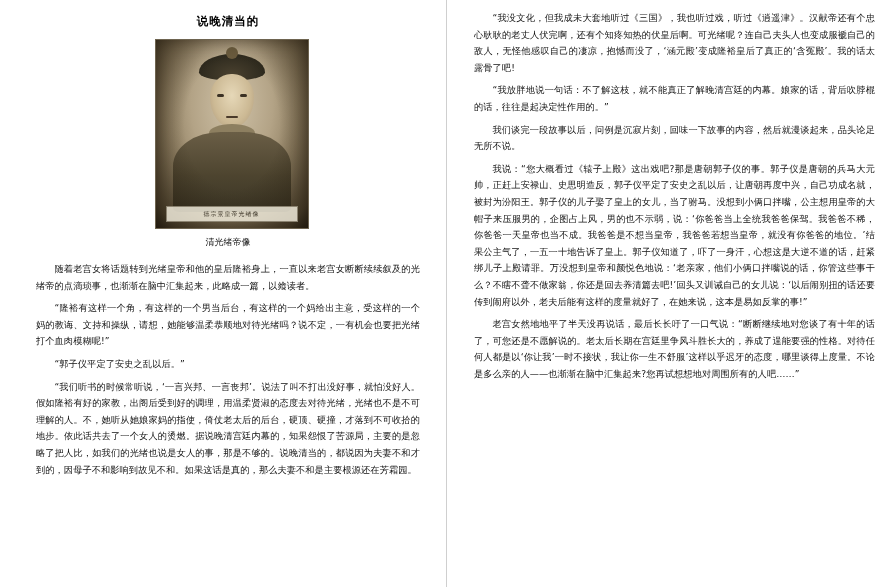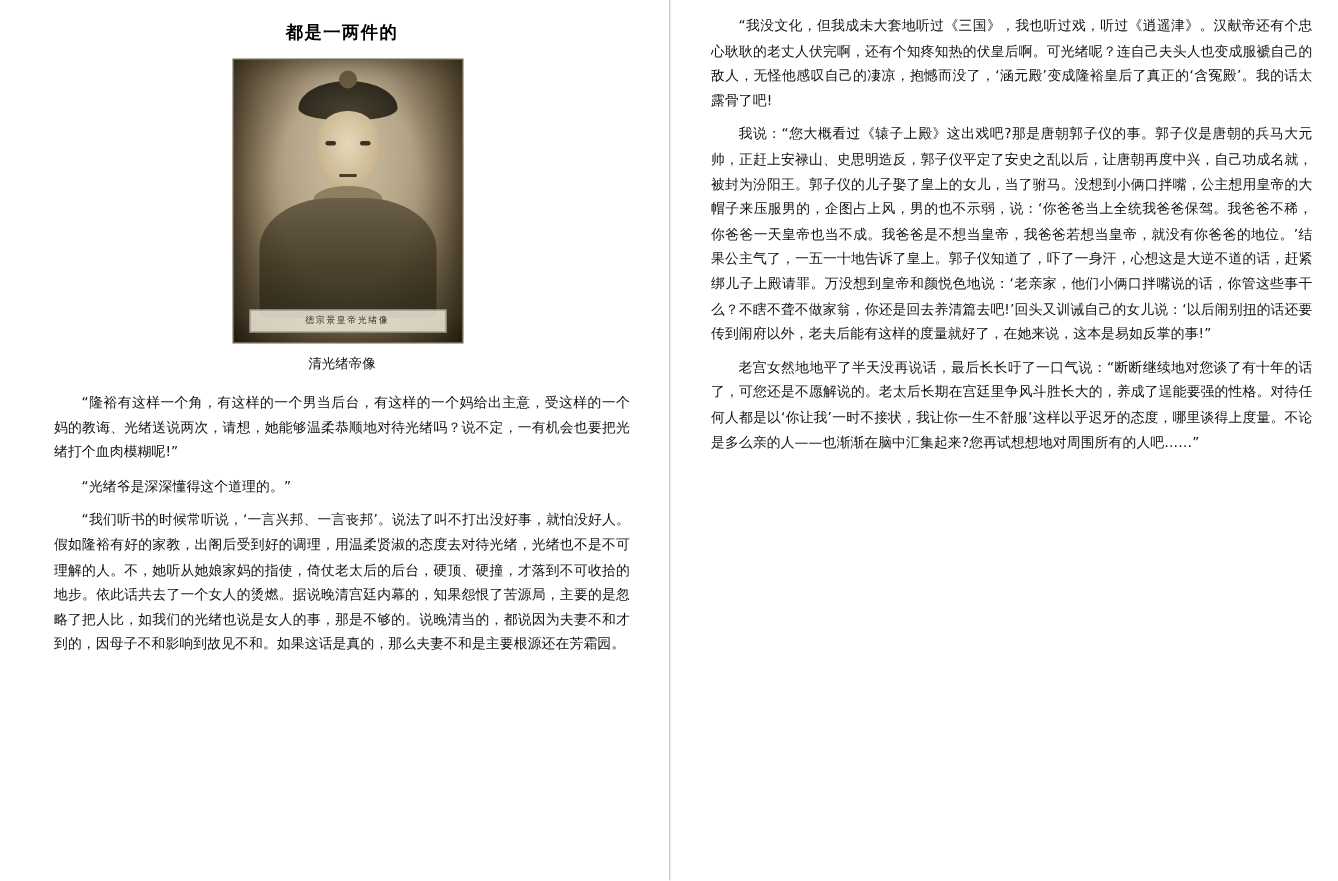--- a/index.html
+++ b/index.html
@@ -179,40 +179,43 @@
     line-height: 16.6px;
   }
 </style>
 </head>
 <body>
 
 <div class="page">
   <div class="spread-gutter"></div>
 
   <div class="col col-left">
-    <div class="chapter-title">都是一两件的</div>
+    <div class="chapter-title">说晚清当的</div>
 
     <div class="figure">
       <div class="photo">
         <div class="hat"></div>
         <div class="face"></div>
         <div class="eye-l"></div>
         <div class="eye-r"></div>
         <div class="mouth"></div>
         <div class="collar"></div>
         <div class="body"></div>
         <div class="vignette"></div>
         <div class="caption-strip">德宗景皇帝光绪像</div>
       </div>
       <div class="fig-caption">清光绪帝像</div>
     </div>
 
-    <p class="body-text">“隆裕有这样一个角，有这样的一个男当后台，有这样的一个妈给出主意，受这样的一个妈的教诲、光绪送说两次，请想，她能够温柔恭顺地对待光绪吗？说不定，一有机会也要把光绪打个血肉模糊呢!”</p>
-    <p class="body-text">“光绪爷是深深懂得这个道理的。”</p>
+    <p class="body-text">随着老宫女将话题转到光绪皇帝和他的皇后隆裕身上，一直以来老宫女断断续续叙及的光绪帝的点滴琐事，也渐渐在脑中汇集起来，此略成一篇，以飨读者。</p>
+    <p class="body-text">“隆裕有这样一个角，有这样的一个男当后台，有这样的一个妈给出主意，受这样的一个妈的教诲、文持和操纵，请想，她能够温柔恭顺地对待光绪吗？说不定，一有机会也要把光绪打个血肉模糊呢!”</p>
+    <p class="body-text">“郭子仪平定了安史之乱以后。”</p>
     <p class="body-text">“我们听书的时候常听说，‘一言兴邦、一言丧邦’。说法了叫不打出没好事，就怕没好人。假如隆裕有好的家教，出阁后受到好的调理，用温柔贤淑的态度去对待光绪，光绪也不是不可理解的人。不，她听从她娘家妈的指使，倚仗老太后的后台，硬顶、硬撞，才落到不可收拾的地步。依此话共去了一个女人的烫燃。据说晚清宫廷内幕的，知果怨恨了苦源局，主要的是忽略了把人比，如我们的光绪也说是女人的事，那是不够的。说晚清当的，都说因为夫妻不和才到的，因母子不和影响到故见不和。如果这话是真的，那么夫妻不和是主要根源还在芳霜园。</p>
   </div>
 
   <div class="col col-right">
     <p class="body-text">“我没文化，但我成未大套地听过《三国》，我也听过戏，听过《逍遥津》。汉献帝还有个忠心耿耿的老丈人伏完啊，还有个知疼知热的伏皇后啊。可光绪呢？连自己夫头人也变成服褫自己的敌人，无怪他感叹自己的凄凉，抱憾而没了，‘涵元殿’变成隆裕皇后了真正的‘含冤殿’。我的话太露骨了吧!</p>
+    <p class="body-text">“我放胖地说一句话：不了解这枝，就不能真正了解晚清宫廷的内幕。娘家的话，背后吹脖棍的话，往往是起决定性作用的。”</p>
+    <p class="body-text">我们谈完一段故事以后，问例是沉寂片刻，回味一下故事的内容，然后就漫谈起来，品头论足无所不说。</p>
     <p class="body-text">我说：“您大概看过《辕子上殿》这出戏吧?那是唐朝郭子仪的事。郭子仪是唐朝的兵马大元帅，正赶上安禄山、史思明造反，郭子仪平定了安史之乱以后，让唐朝再度中兴，自己功成名就，被封为汾阳王。郭子仪的儿子娶了皇上的女儿，当了驸马。没想到小俩口拌嘴，公主想用皇帝的大帽子来压服男的，企图占上风，男的也不示弱，说：‘你爸爸当上全统我爸爸保驾。我爸爸不稀，你爸爸一天皇帝也当不成。我爸爸是不想当皇帝，我爸爸若想当皇帝，就没有你爸爸的地位。’结果公主气了，一五一十地告诉了皇上。郭子仪知道了，吓了一身汗，心想这是大逆不道的话，赶紧绑儿子上殿请罪。万没想到皇帝和颜悦色地说：‘老亲家，他们小俩口拌嘴说的话，你管这些事干么？不瞎不聋不做家翁，你还是回去养清篇去吧!’回头又训诫自己的女儿说：‘以后闹别扭的话还要传到闹府以外，老夫后能有这样的度量就好了，在她来说，这本是易如反掌的事!”</p>
     <p class="body-text">老宫女然地地平了半天没再说话，最后长长吁了一口气说：“断断继续地对您谈了有十年的话了，可您还是不愿解说的。老太后长期在宫廷里争风斗胜长大的，养成了逞能要强的性格。对待任何人都是以‘你让我’一时不接状，我让你一生不舒服’这样以乎迟牙的态度，哪里谈得上度量。不论是多么亲的人——也渐渐在脑中汇集起来?您再试想想地对周围所有的人吧……”</p>
   </div>
 </div>
 
 </body></html>

